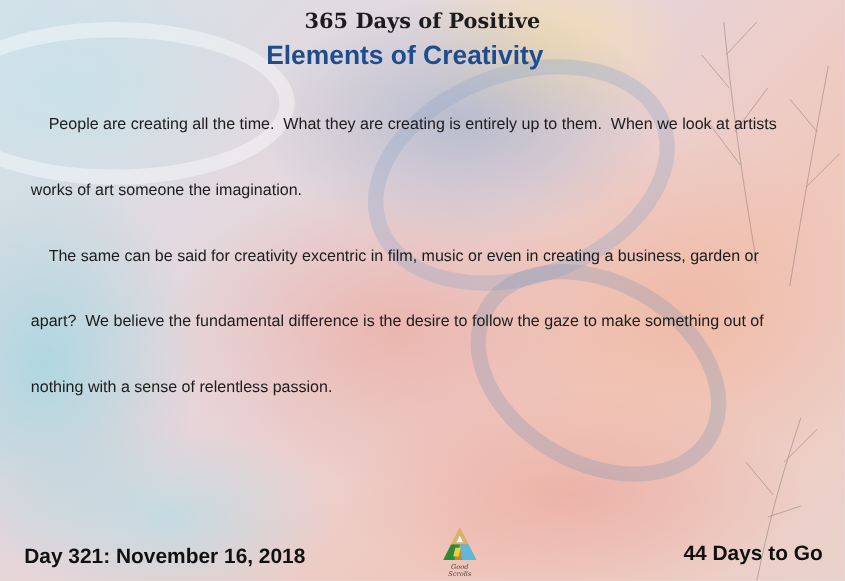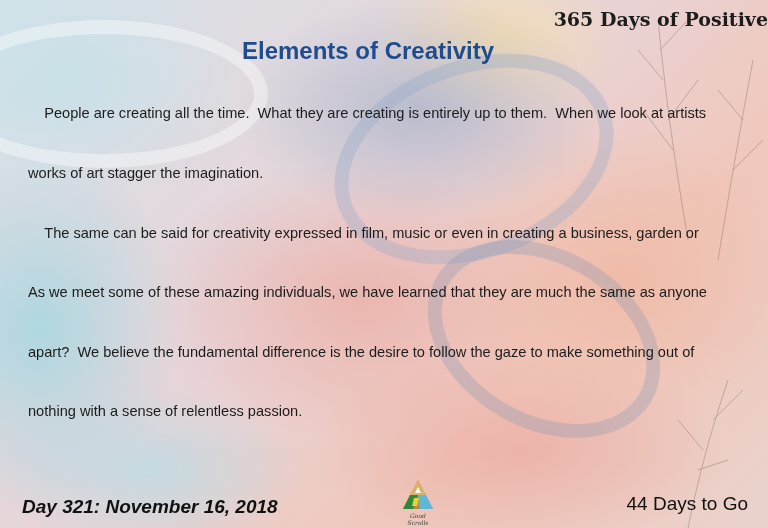--- a/index.html
+++ b/index.html
@@ -19,42 +19,42 @@
       radial-gradient(ellipse 180px 120px at 500px 40px, rgba(246,222,170,0.8), rgba(246,222,170,0) 70%),
       radial-gradient(ellipse 300px 140px at 520px 450px, rgba(236,175,165,0.85), rgba(236,175,165,0) 70%),
       radial-gradient(ellipse 220px 120px at 150px 470px, rgba(190,220,228,0.85), rgba(190,220,228,0) 70%),
       linear-gradient(135deg, #d6e2ea 0%, #e8d4d8 45%, #f0c8bc 70%, #ead2cc 100%);
   }
   .swirl {
     position: absolute; border-radius: 50%;
     border: 14px solid rgba(150,170,200,0.35);
   }
   .header-sub {
-    position: absolute; top: 8px; left: 0; width: 768px; text-align: right;
+    position: absolute; top: 8px; left: 0; width: 768px; text-align: center;
     font-family: "DejaVu Serif", serif; font-weight: bold;
     font-size: 19px; color: #1c1c1c;
   }
   .header-title {
     position: absolute; top: 37px; left: 0; width: 736px; text-align: center;
     font-family: "Liberation Sans", sans-serif; font-weight: bold;
     font-size: 24px; color: #1e4c8c;
   }
   .body-text {
     position: absolute; top: 67px; left: 24px; width: 730px;
     font-size: 14.6px; line-height: 17.2px; color: #1c1c1c;
     white-space: pre-wrap;
   }
   .para { margin: 4px; }
   .footer-left {
     position: absolute; left: 22px; top: 496px;
-    font-size: 19px; font-weight: bold; color: #111; font-style: italic;
+    font-size: 19px; font-weight: bold; color: #111;
   }
   .footer-right {
     position: absolute; right: 20px; top: 493px;
-    font-size: 19px; font-weight: normal; color: #111;
+    font-size: 19px; font-weight: bold; color: #111;
   }
   .logo {
     position: absolute; left: 400px; top: 478px; width: 36px; height: 44px;
   }
   .logo-caption {
     position: absolute; left: 0; top: 34px; width: 36px; text-align: center;
     font-family: "DejaVu Serif", serif; font-style: italic; font-size: 6px; color: #444;
   }
   .branches { position: absolute; right: 0; top: 0; width: 230px; height: 528px; opacity: 0.5; }
 </style>
@@ -75,23 +75,22 @@
       <path d="M165 450 L140 420 M175 420 L205 390 M160 470 L190 460"></path>
     </g>
   </svg>
 </div>
 
 <div class="header-sub">365 Days of Positive</div>
 <div class="header-title">Elements of Creativity</div>
 
 <div class="body-text">
   <div class="para">    People are creating all the time.  What they are creating is entirely up to them.  When we look at artists</div>
-  <div class="para">works of art stagger the imagination.</div>
-  <div class="para">    The same can be said for creativity expressed in film, music or even in creating a business, garden or</div>
-  <div class="para">As we meet some of these amazing individuals, we have learned that they are much the same as anyone</div>
+  <div class="para">works of art someone the imagination.</div>
+  <div class="para">    The same can be said for creativity excentric in film, music or even in creating a business, garden or</div>
   <div class="para">apart?  We believe the fundamental difference is the desire to follow the gaze to make something out of</div>
   <div class="para">nothing with a sense of relentless passion.</div>
   
   
   
   
   
   
   
   

